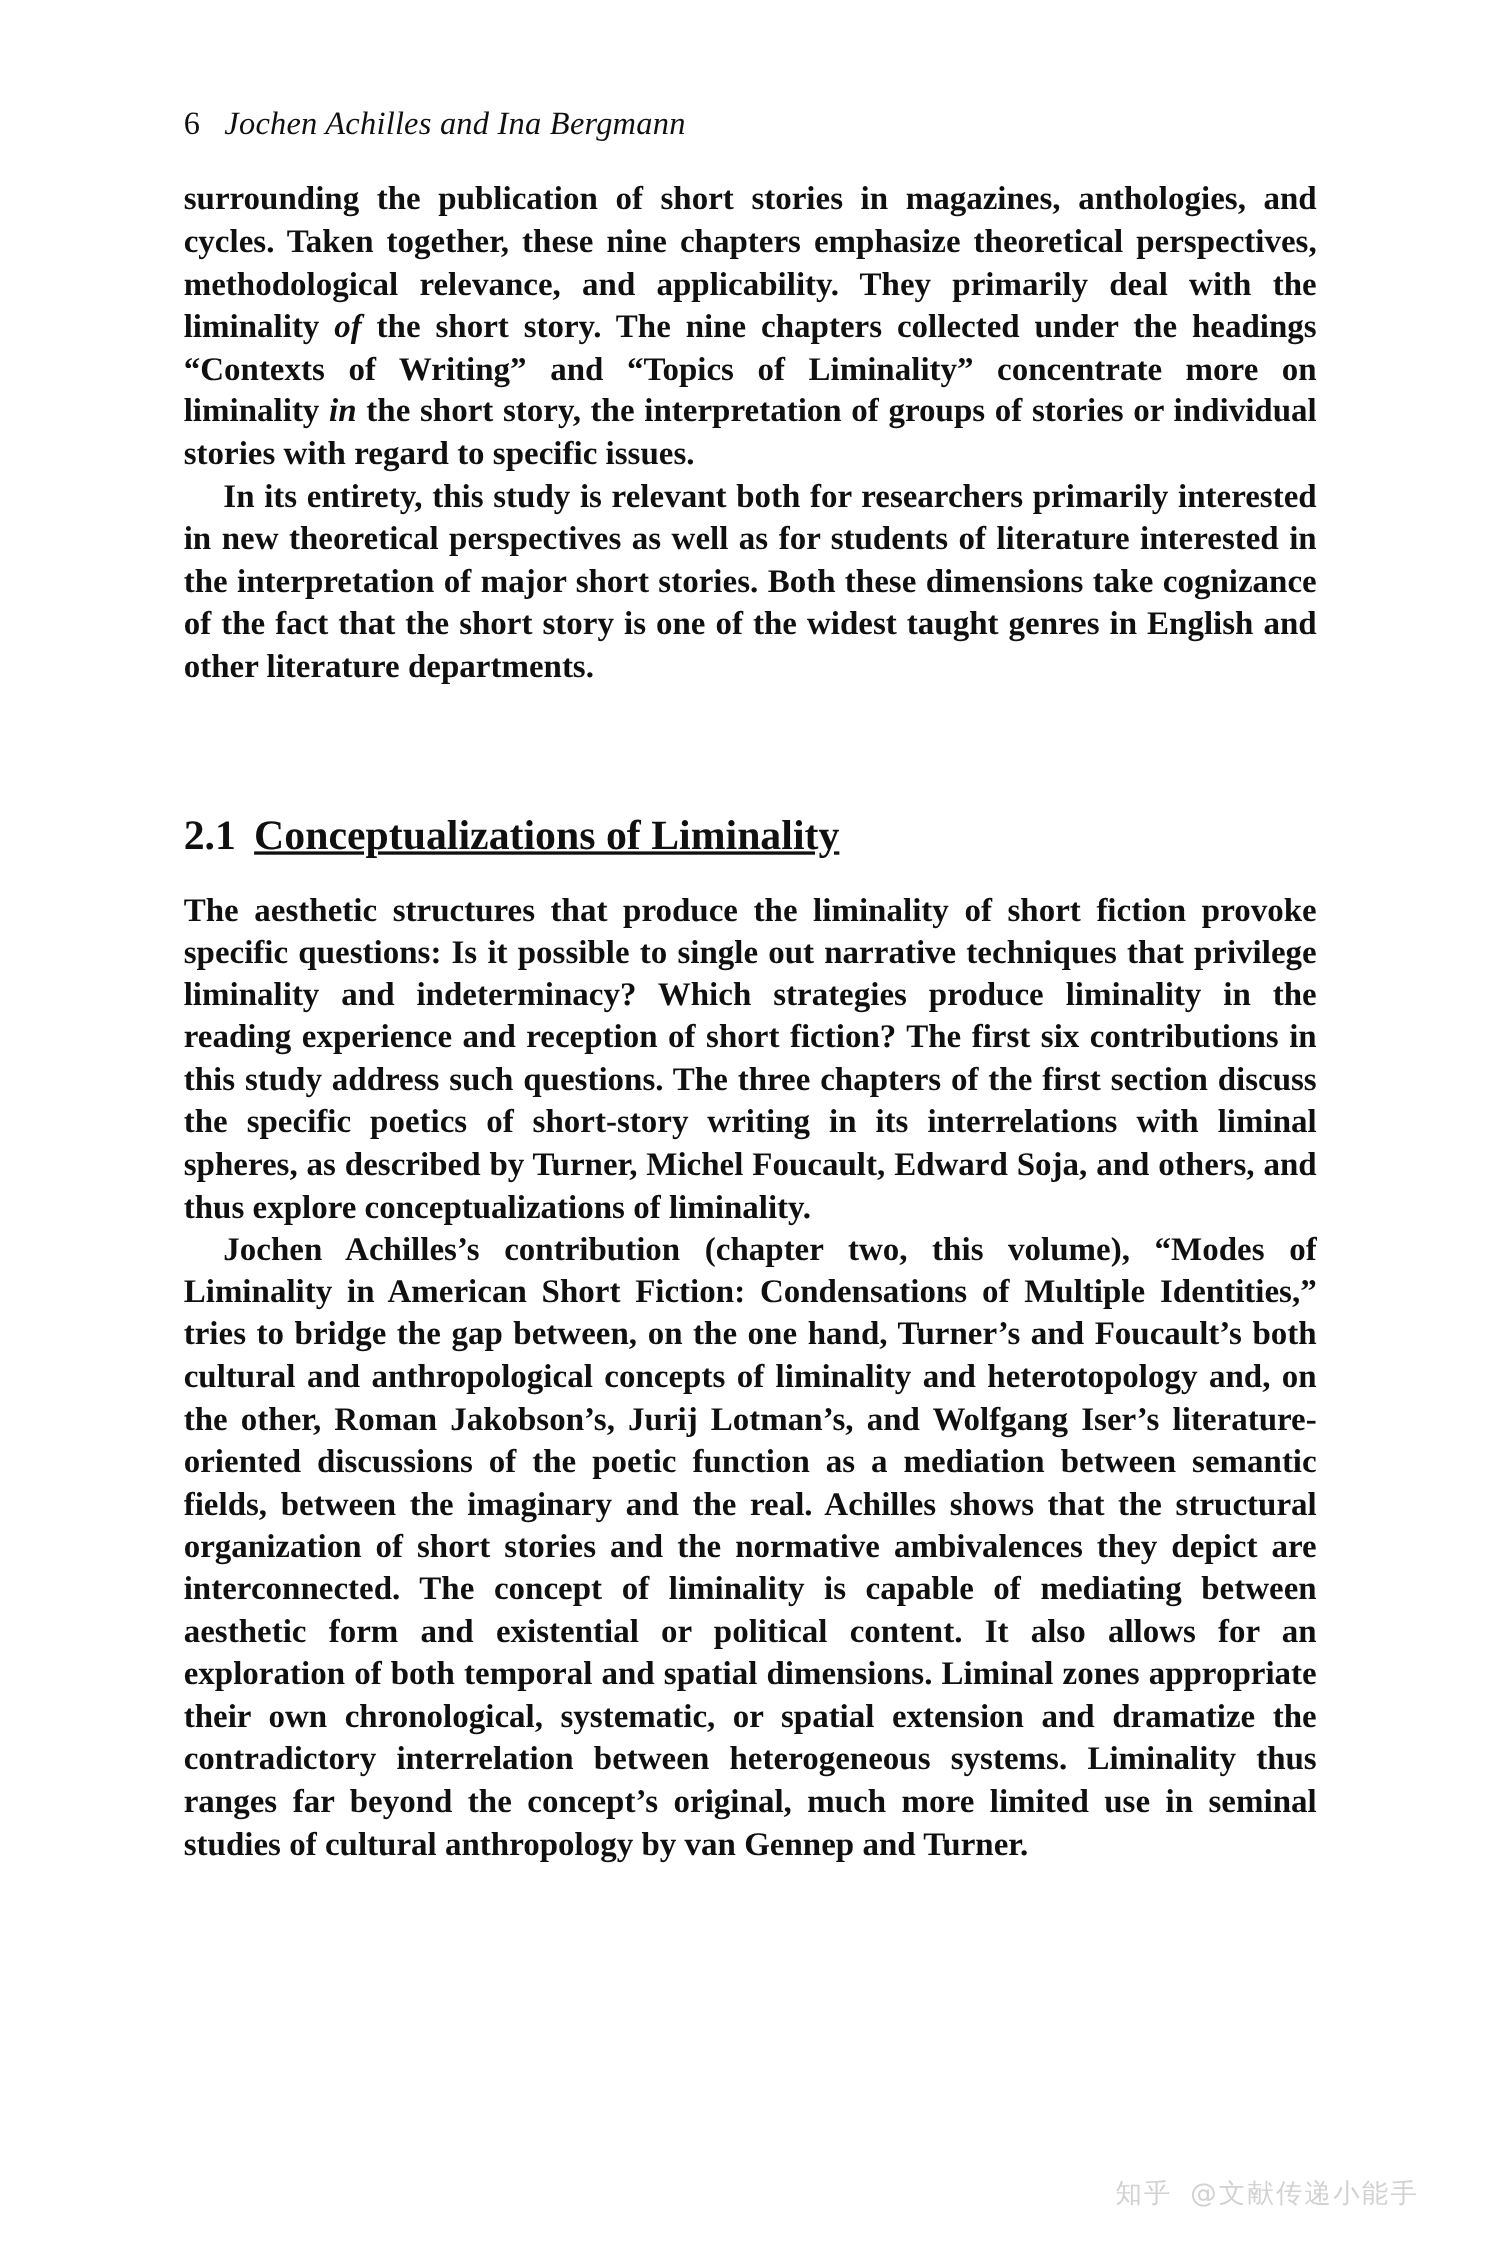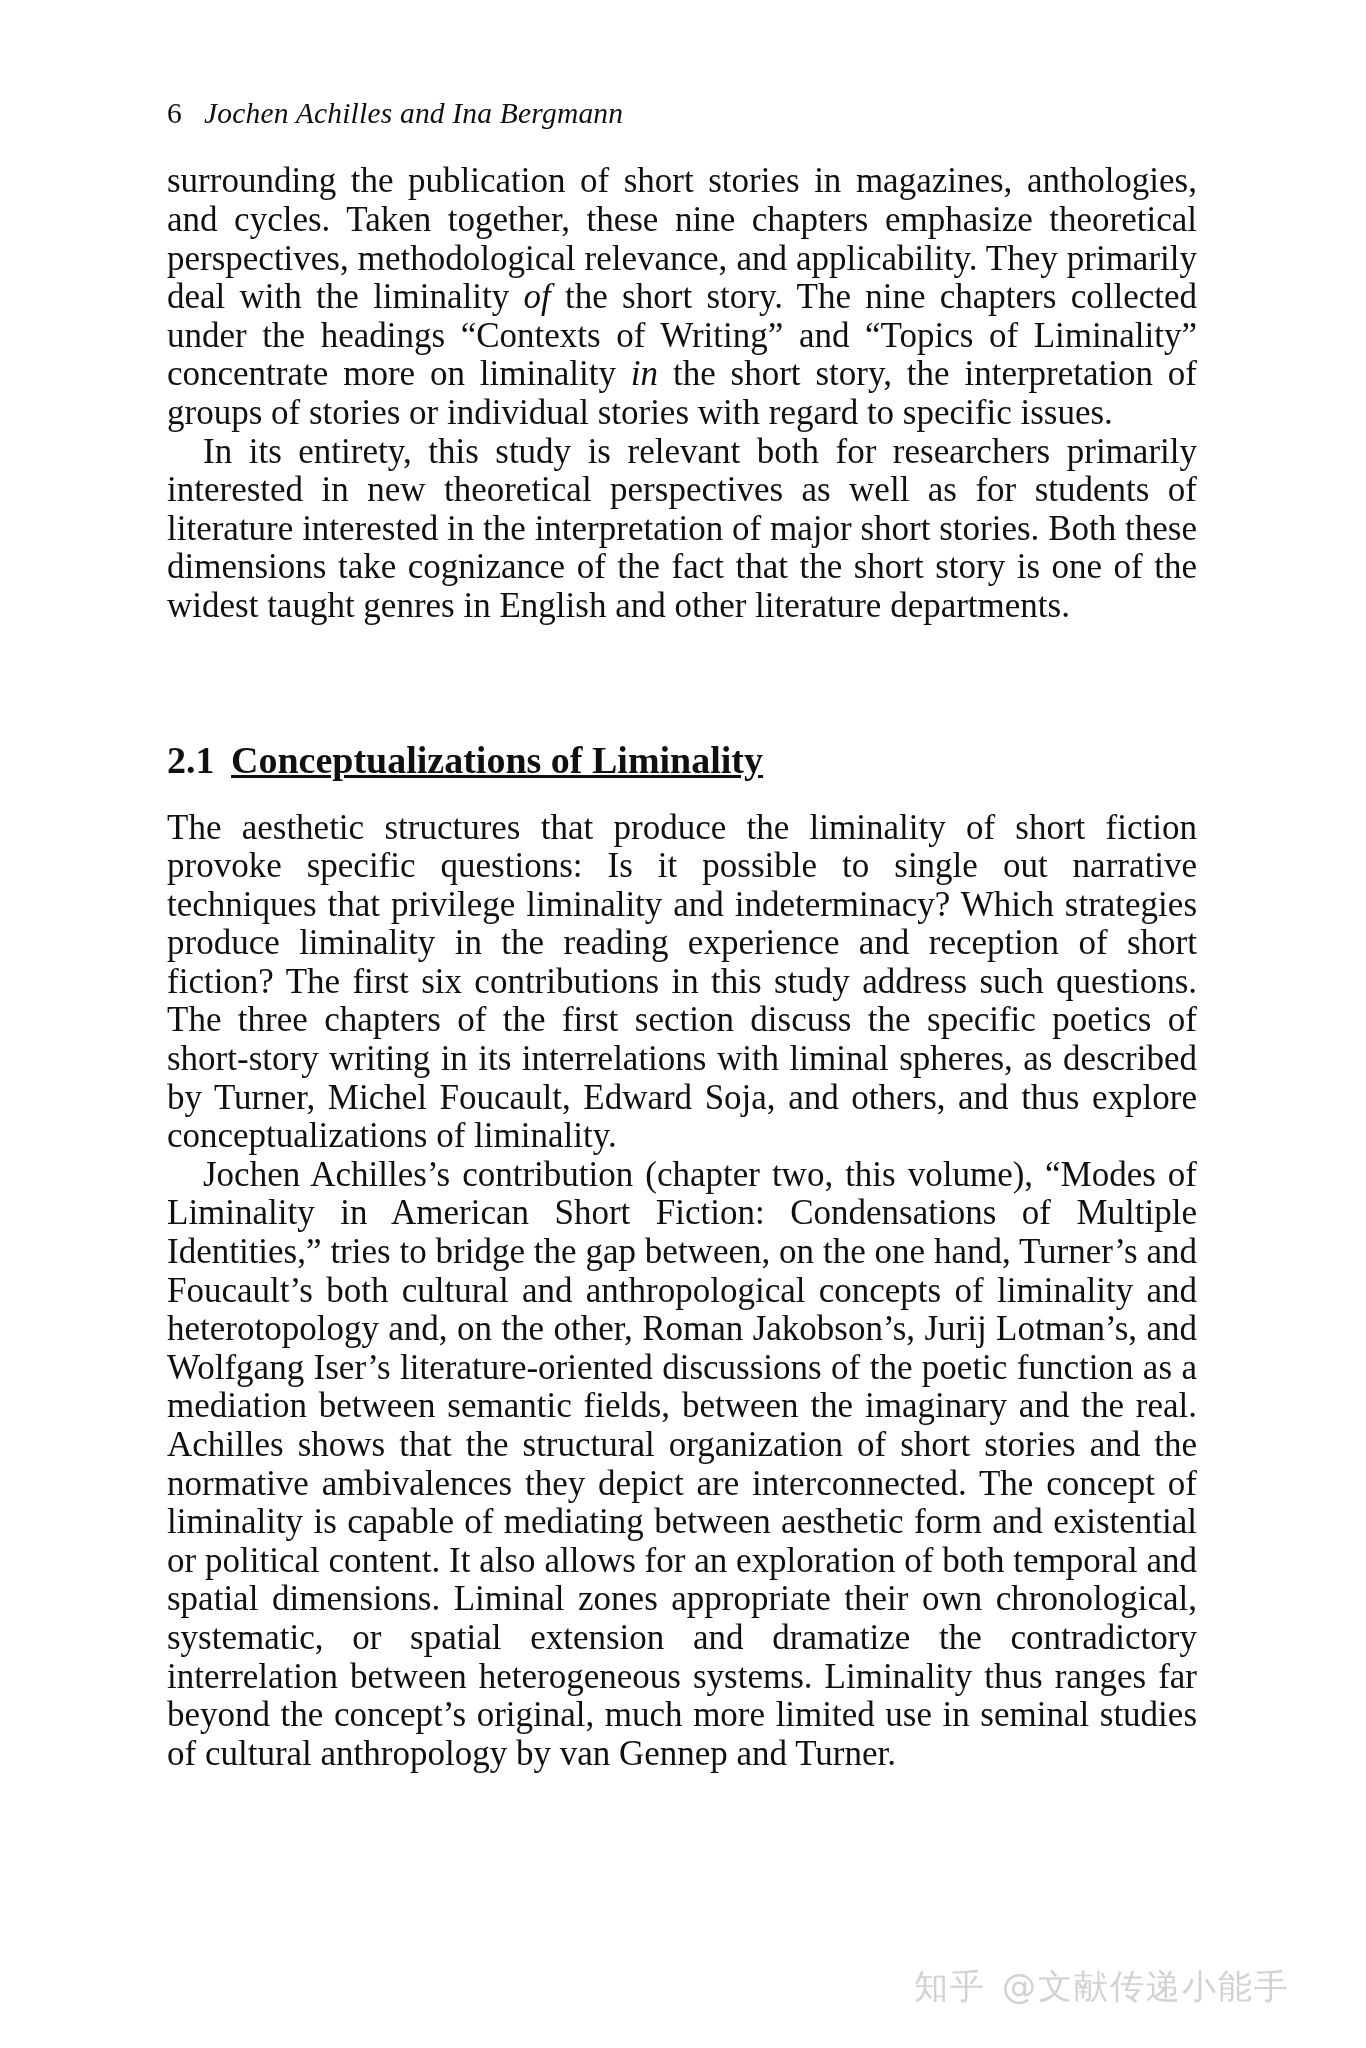--- a/index.html
+++ b/index.html
@@ -41,26 +41,27 @@
     margin-bottom: 31px;
     white-space: nowrap;
   }
   .running-head .folio {
     font-style: normal;
     margin-right: 22px;
   }
 
   
   .para {
-    font-size: 35px;
+    font-size: 30px;
     line-height: 38.6px;
     text-align: justify;
     text-justify: inter-word;
     hyphens: manual;
     margin: 0;
+    font-weight: bold;
   }
   .para.indent {
     text-indent: 36px;
   }
   .para i { font-style: italic; }
 
   
   .h-section {
     font-size: 29px;
     font-weight: bold;
@@ -89,21 +90,21 @@
   .gap-before-section { height: 82px; }
   .gap-after-section  { height: 30px; }
   .gap-after-sub      { height: 27px; }
 
   
   .watermark {
     position: absolute;
     right: 76px;
     bottom: 38px;
     font-family: "DejaVu Sans", "Liberation Sans", sans-serif;
-    font-size: 34px;
+    font-size: 24px;
     color: #d2d2d2;
     letter-spacing: 2px;
     white-space: nowrap;
     user-select: none;
     text-align: center;
   }
   .watermark .wm-brand { margin-right: 16px; }
 </style>
 </head>
 <body>

